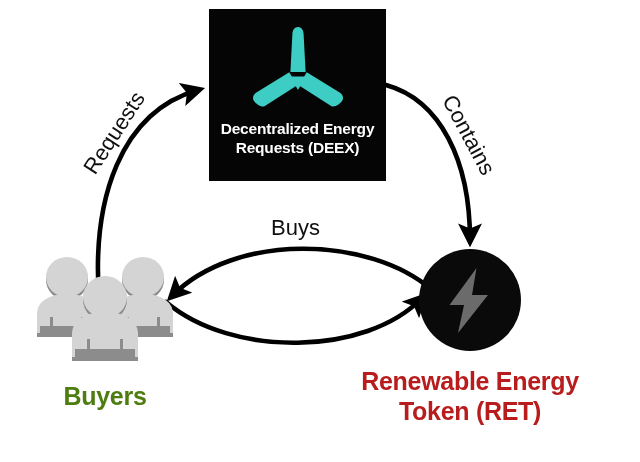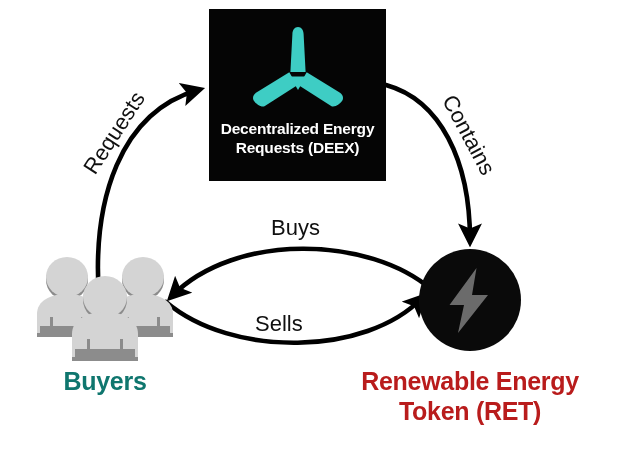--- a/index.html
+++ b/index.html
@@ -64,25 +64,25 @@
     width: 160px;
     height: 150px;
   }
   .buyers-icon {
     width: 145px;
     height: 108px;
     display: block;
     margin: 0 auto;
   }
   .buyers-label {
-    margin-top: 4px;
+    margin-top: 19px;
     text-align: center;
     font-size: 25px;
     font-weight: bold;
-    color: #0f766e;
+    color: #4d7c0f;
     letter-spacing: -0.3px;
   }
   
   .token-wrap {
     position: absolute;
     left: 330px;
     top: 248px;
     width: 280px;
     height: 170px;
   }
@@ -213,15 +213,14 @@
     </svg>
     <div class="token-label">
       <span>Renewable Energy</span><br>
       <span>Token (RET)</span>
     </div>
   </div>
 
   <div class="edge-label" id="label-requests">Requests</div>
   <div class="edge-label" id="label-contains">Contains</div>
   <div class="edge-label" id="label-buys">Buys</div>
-  <div class="edge-label" id="label-sells">Sells</div>
 
 </div>
 
 </body></html>

